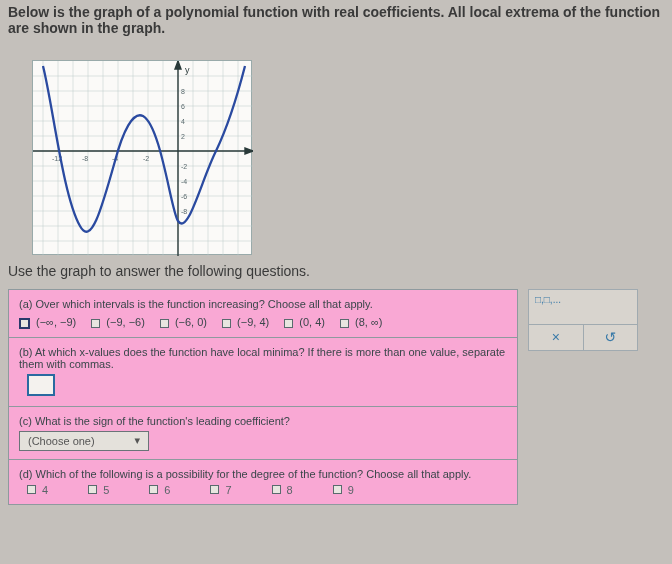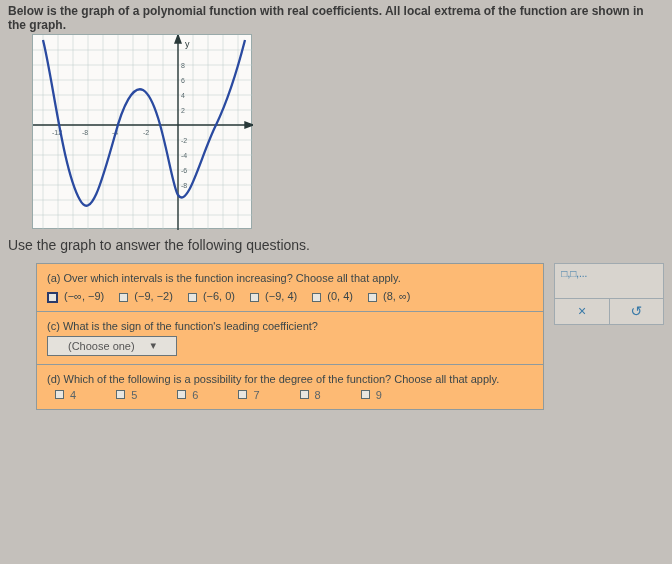--- a/index.html
+++ b/index.html
@@ -7,37 +7,36 @@
     width: 672px;
     height: 564px;
     background: #c4c0bb;
     font-family: Arial, sans-serif;
     font-size: 11px;
     color: #444;
     padding: 4px 8px;
     position: relative;
     overflow: hidden;
   }
-  .prompt { font-size: 12px; color: #3a3a3a; margin-bottom: 2px; font-weight: bold; }
+  .prompt { font-size: 14px; color: #3a3a3a; margin-bottom: 24px; font-weight: bold; }
   .graph-wrap {
     width: 220px;
     height: 195px;
     background: #fbfaf8;
     border: 1px solid #9aa;
     margin: 2px 0 4px 24px;
     position: relative;
   }
   .graph-wrap svg { position: absolute; top:0; left:0; }
   .after-graph { font-size: 14px; color: #3a3a3a; margin: 8px 0 10px 0; }
   .panel-area { display:flex; gap:10px; align-items:flex-start; }
   .qtable {
     border-collapse: collapse;
     width: 510px;
-    background: #fdba74;
-    margin-left: 28px;
+    background: #f9a8d4;
   }
   .qtable td {
     border: 1px solid #8e9a9e;
     padding: 8px 10px;
     font-size: 11px;
     color: #3a464a;
     vertical-align: top;
   }
   .ckbox {
     display:inline-block;
@@ -58,21 +57,21 @@
     margin-top:4px;
     margin-left:8px;
   }
   .selectbox {
     display:inline-flex;
     align-items:center;
     justify-content:space-between;
     width: 130px; height: 20px;
     border: 1px solid #6a7478;
     background:#e4e1db;
-    padding: 0 20px;
+    padding: 0 8px;
     margin-top:4px;
     font-size: 11px;
     color:#555;
   }
   .degree-row { display:flex; gap:40px; margin-top:4px; padding-left:8px; }
   .degree-row span { display:inline-flex; align-items:center; gap:4px; color:#5a6468; }
   .side {
     width: 110px;
     height: 62px;
     border: 1px solid #a0aab0;
@@ -173,26 +172,32 @@
 <div class="after-graph">Use the graph to answer the following questions.</div>
 
 <div class="panel-area">
 <table class="qtable">
   <tbody>
         <tr>
           <td>
     <div>(a) Over which intervals is the function increasing? Choose all that apply.</div>
     <div class="opts">
       <span><span class="ckbox"></span><span>(−∞, −9)</span></span>
-      <span><span class="ckbox small"></span><span>(−9, −2)</span></span>
+      <span><span class="ckbox small"></span><span>(−9, −6)</span></span>
       <span><span class="ckbox small"></span><span>(−6, 0)</span></span>
       <span><span class="ckbox small"></span><span>(−9, 4)</span></span>
       <span><span class="ckbox small"></span><span>(0, 4)</span></span>
       <span><span class="ckbox small"></span><span>(8, ∞)</span></span>
     </div>
+  </td>
+        </tr>
+  <tr>
+          <td>
+    <div>(b) At which x-values does the function have local minima? If there is more than one value, separate them with commas.</div>
+    <div class="textin"></div>
   </td>
         </tr>
   <tr>
           <td>
     <div>(c) What is the sign of the function's leading coefficient?</div>
     <div class="selectbox">
       <span>(Choose one)</span>
       <span>▾</span>
     </div>
   </td>

